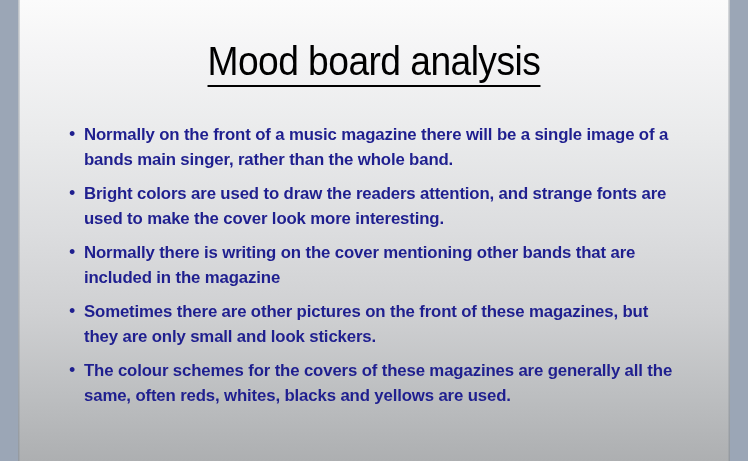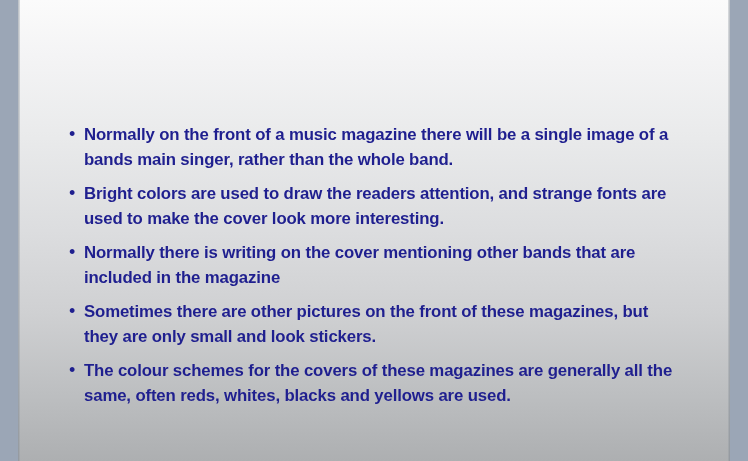--- a/index.html
+++ b/index.html
@@ -111,20 +111,23 @@
   }
 </style>
 </head>
 <body>
 
 <div class="slide-frame">
   <div class="slide-canvas">
     <div class="seam-left"></div>
     <div class="seam-right"></div>
 
+    <div class="title-wrap">
+      <span class="slide-title">Mood board analysis</span>
+    </div>
 
     <ul class="body-list">
       <li class="bullet-row">
         <span class="bullet-marker">•</span>
         <span class="bullet-text">Normally on the front of a music magazine there will be a single image of a bands main singer, rather than the whole band.</span>
       </li>
       <li class="bullet-row">
         <span class="bullet-marker">•</span>
         <span class="bullet-text">Bright colors are used to draw the readers attention, and strange fonts are used to make the cover look more interesting.</span>
       </li>

